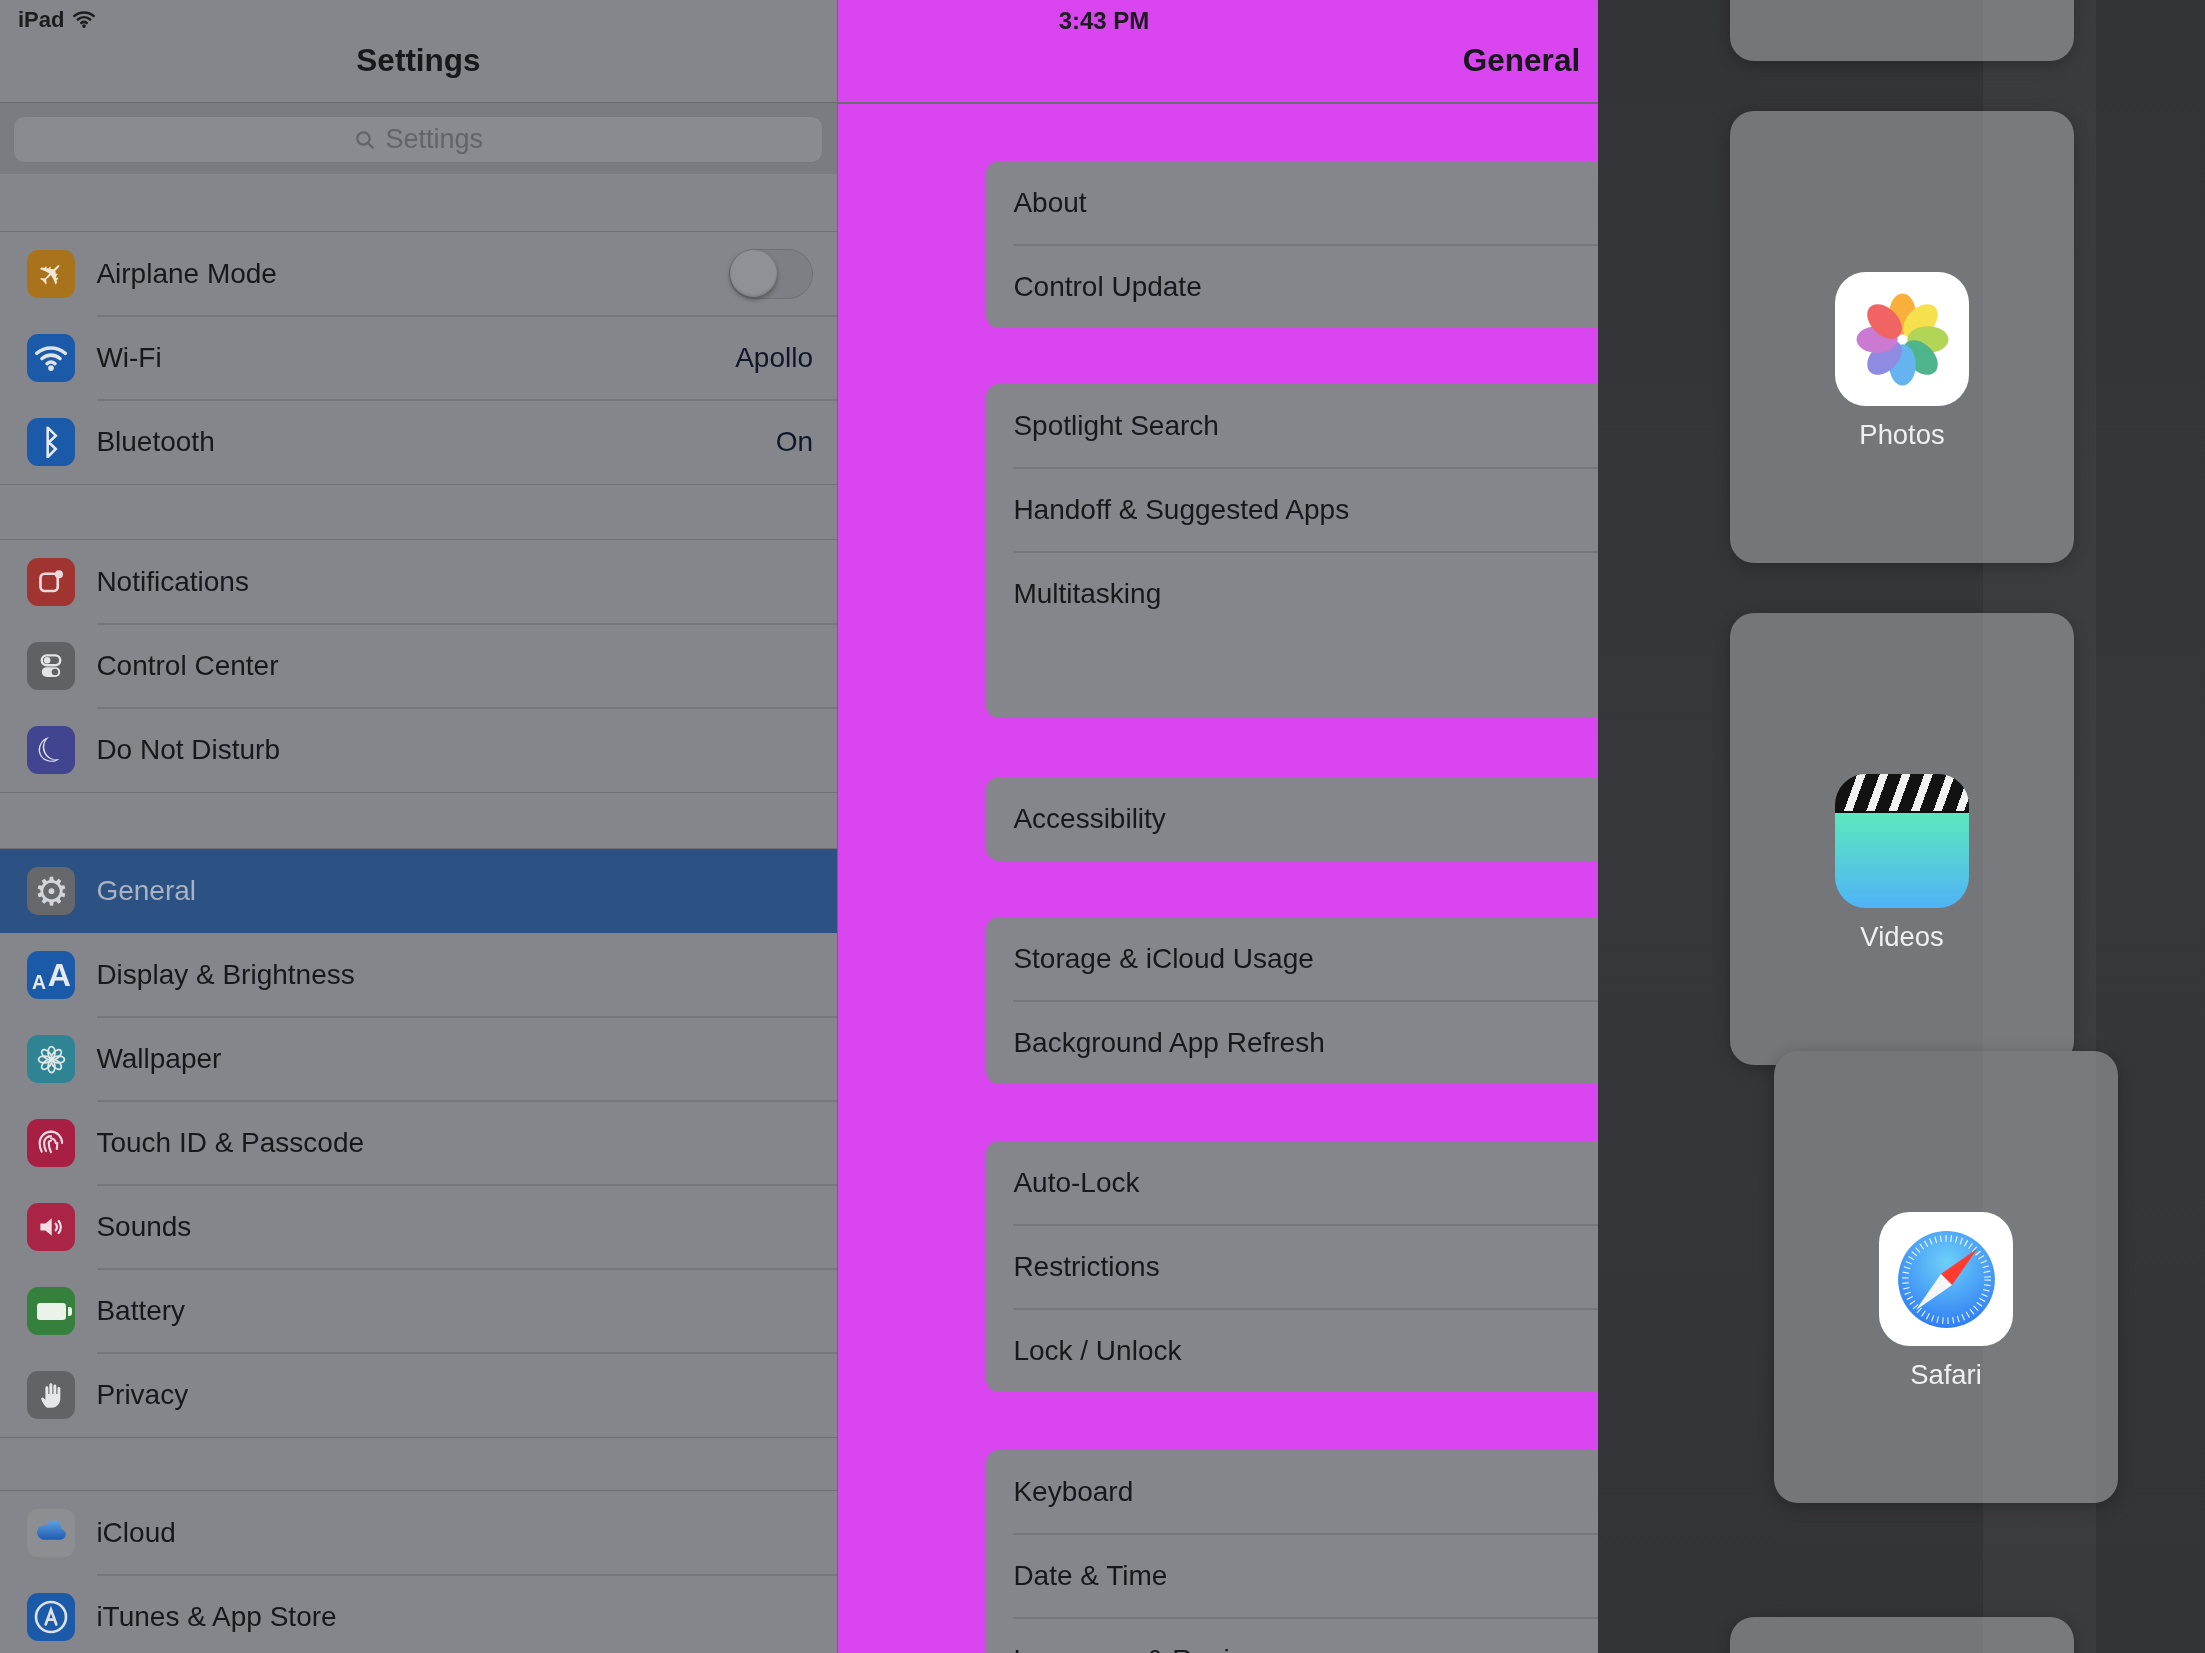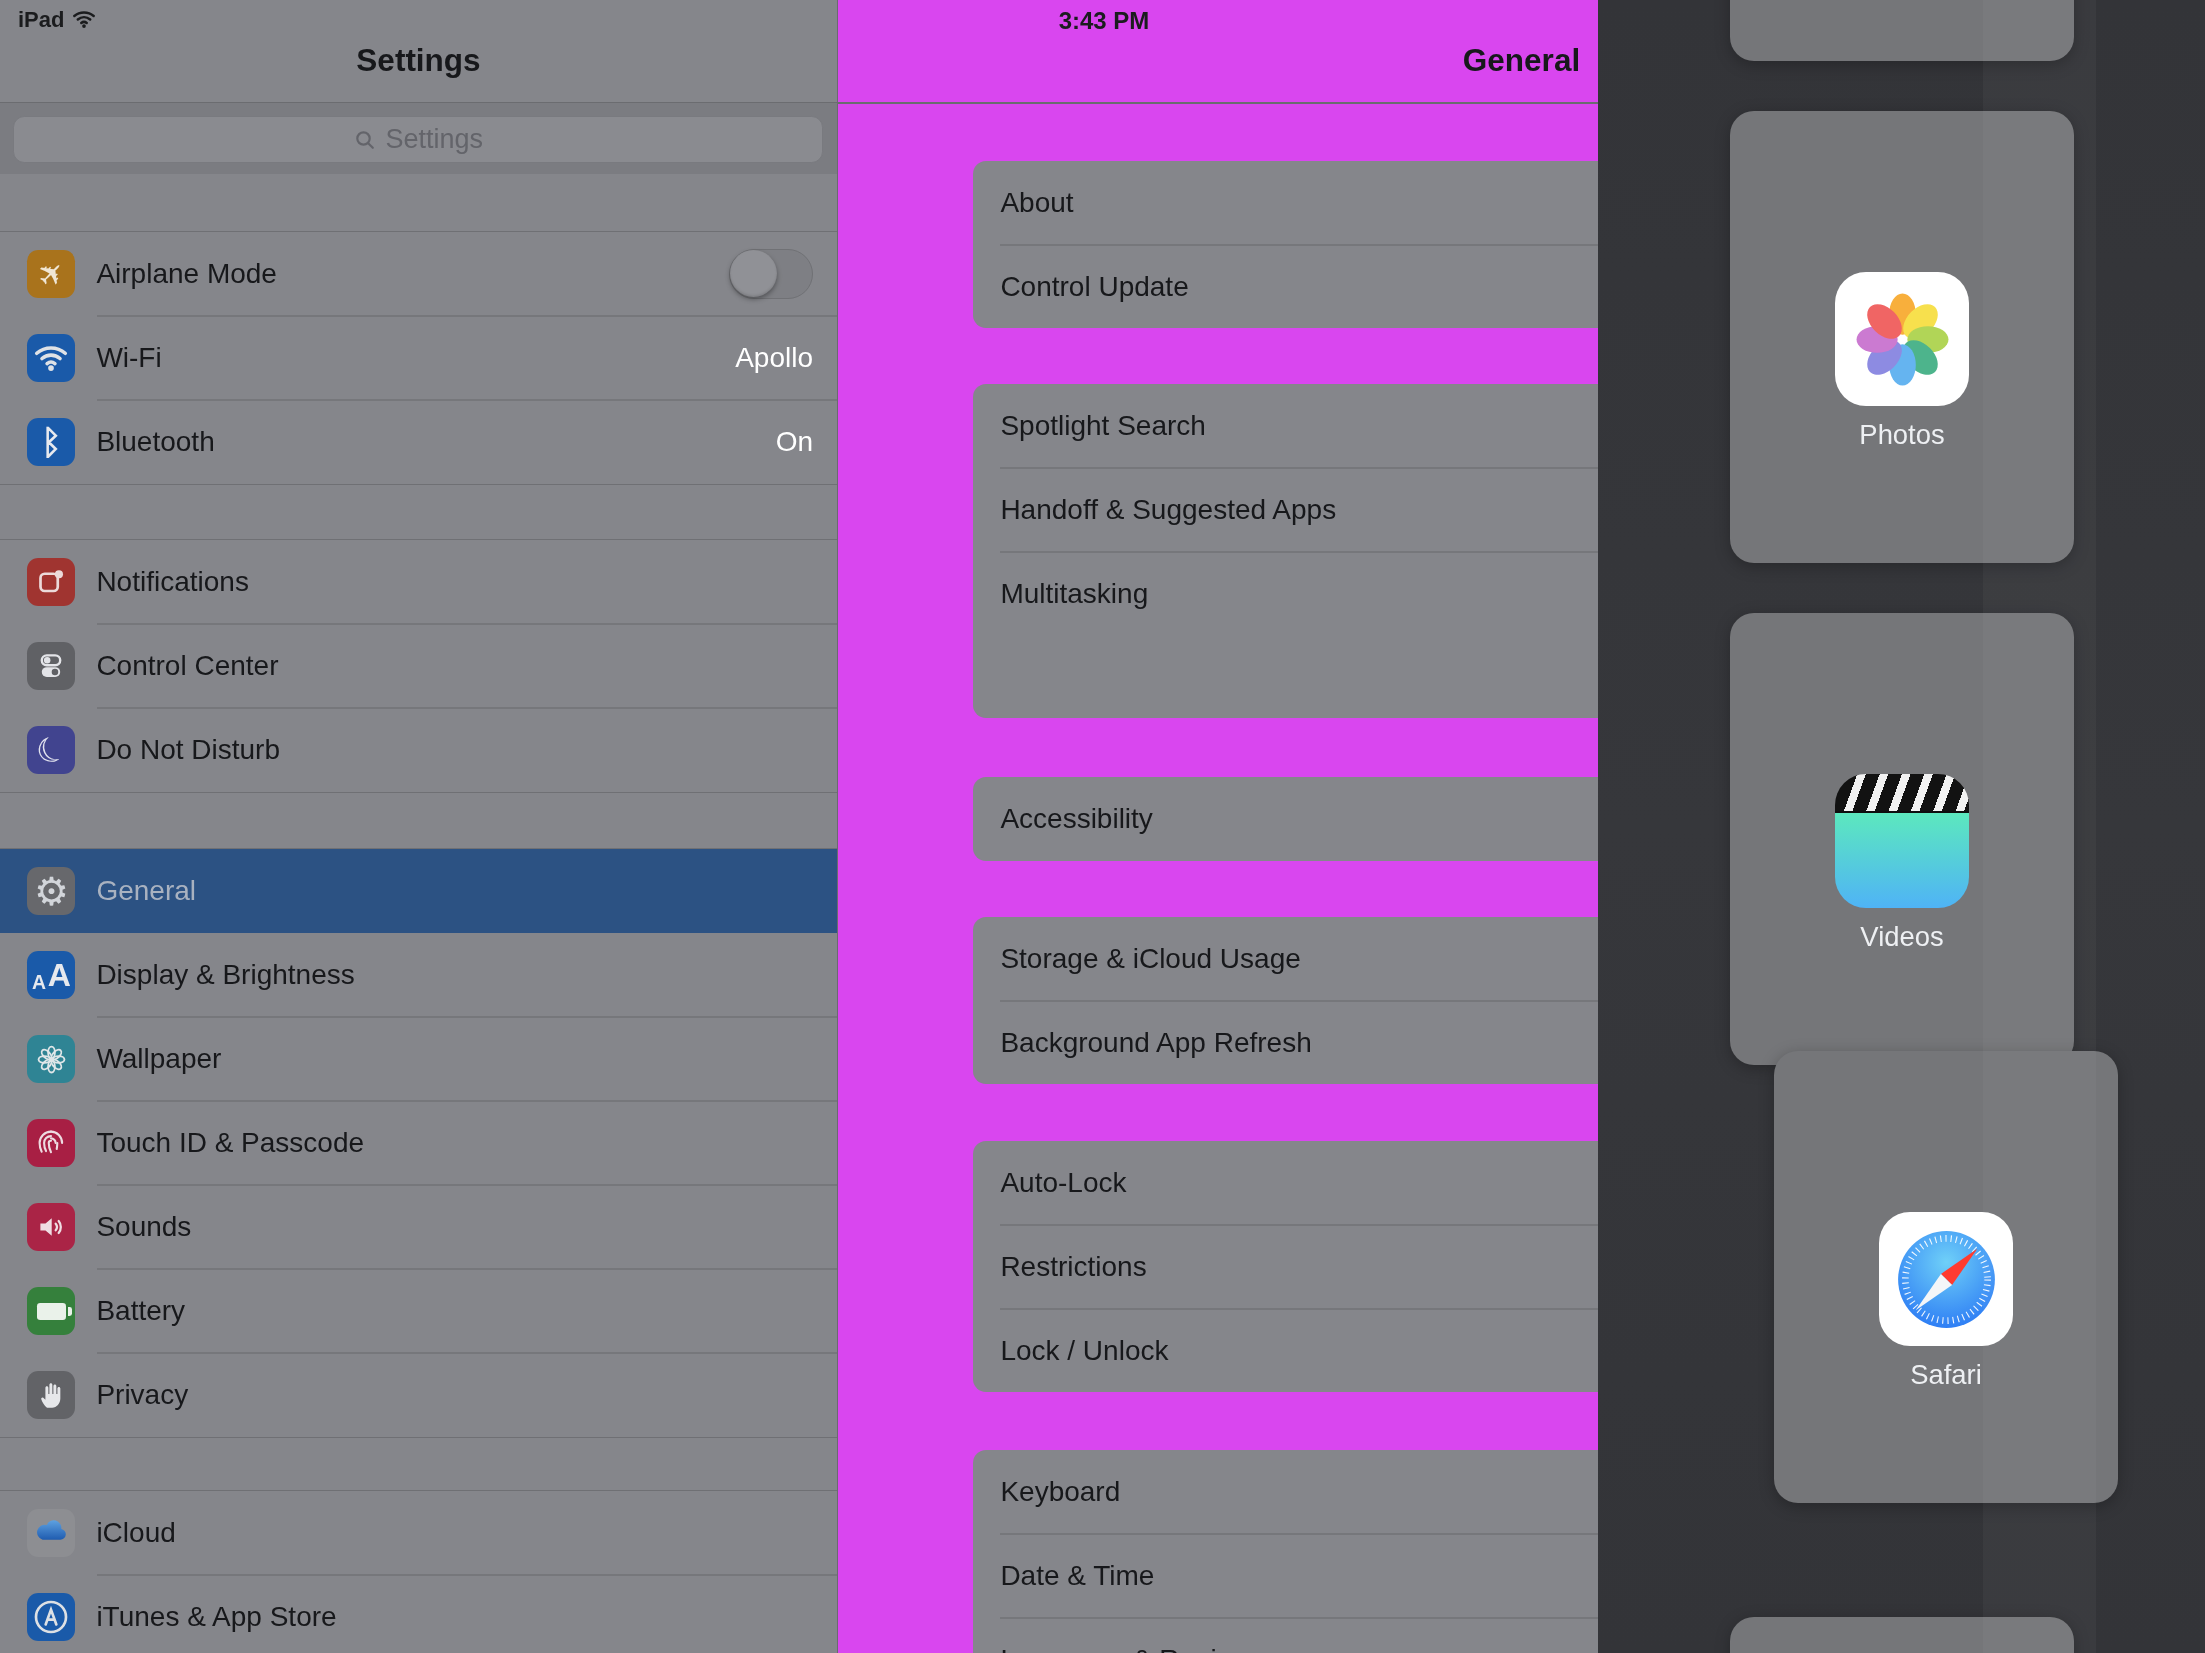--- a/index.html
+++ b/index.html
@@ -27,21 +27,21 @@
   .row { position:relative; height:84px; display:flex; align-items:center;
          padding:0 24px 0 27.4px; }
   .row + .row::before { content:""; position:absolute; left:97px; right:0; top:-0.8px;
                         height:1.6px; background:#76777b; }
   .row.sel { background:#2c5283; }
   .row.sel + .row::before, .row.sel::before { display:none; }
   .ic { width:48px; height:48px; border-radius:11.3px; flex:0 0 48px; margin-right:21px;
         display:flex; align-items:center; justify-content:center; overflow:hidden; }
   .rlabel { font-size:28px; color:#17181b; white-space:nowrap; }
   .row.sel .rlabel { color:#a9b2c0; }
-  .rvalue { margin-left:auto; font-size:28px; color:#ffffff; }
+  .rvalue { margin-left:auto; font-size:28px; color:#0f172a; }
 
   
   .ic-airplane { background:#a9731c; }
   .ic-wifi, .ic-display, .ic-itunes { background:#1a5aa9; }
   .ic-bluetooth { background:#1a5aa9; }
   .ic-notifications { background:#a03430; }
   .ic-controlcenter { background:#606165; }
   .ic-dnd { background:#41448f; }
   .ic-general { background:#67686c; }
   .ic-wallpaper { background:#2f8494; }
@@ -68,21 +68,21 @@
                   border-radius:50%; background:#909196;
                   box-shadow:0 2.4px 4.8px rgba(0,0,0,.35), inset 0 -1.6px 2.4px rgba(0,0,0,.12); }
 
   
   .detail { position:absolute; left:837px; top:0; right:0; height:100%;
             background:#d946ef; border-left:1.6px solid #6a6b6f; }
   .d-time { position:absolute; left:266px; top:6.5px; transform:translateX(-50%);
             font-size:24px; font-weight:bold; color:#1b1c1e; white-space:nowrap; }
   .d-title { position:absolute; top:42px; left:0; width:100%; text-align:center;
              font-size:31.5px; font-weight:bold; color:#17181b; }
-  .d-group { position:absolute; left:135px; width:1098px; background:#85868b;
+  .d-group { position:absolute; left:148px; width:1098px; background:#85868b;
              border-radius:13px; overflow:hidden; }
   .d-group .row { padding-left:27.4px; }
   .d-group .row + .row::before { left:27.4px; }
 
   
   .panel { position:absolute; right:0; top:0; width:607px; height:100%;
            background:linear-gradient(180deg,#333438 0%, #36373b 50%, #333438 100%); }
   .panel::after { content:""; position:absolute; right:109px; top:0; bottom:0; width:113px;
                   background:rgba(255,255,255,.035); }
   .card { position:absolute; left:132px; width:344px; height:452px; border-radius:24px;

